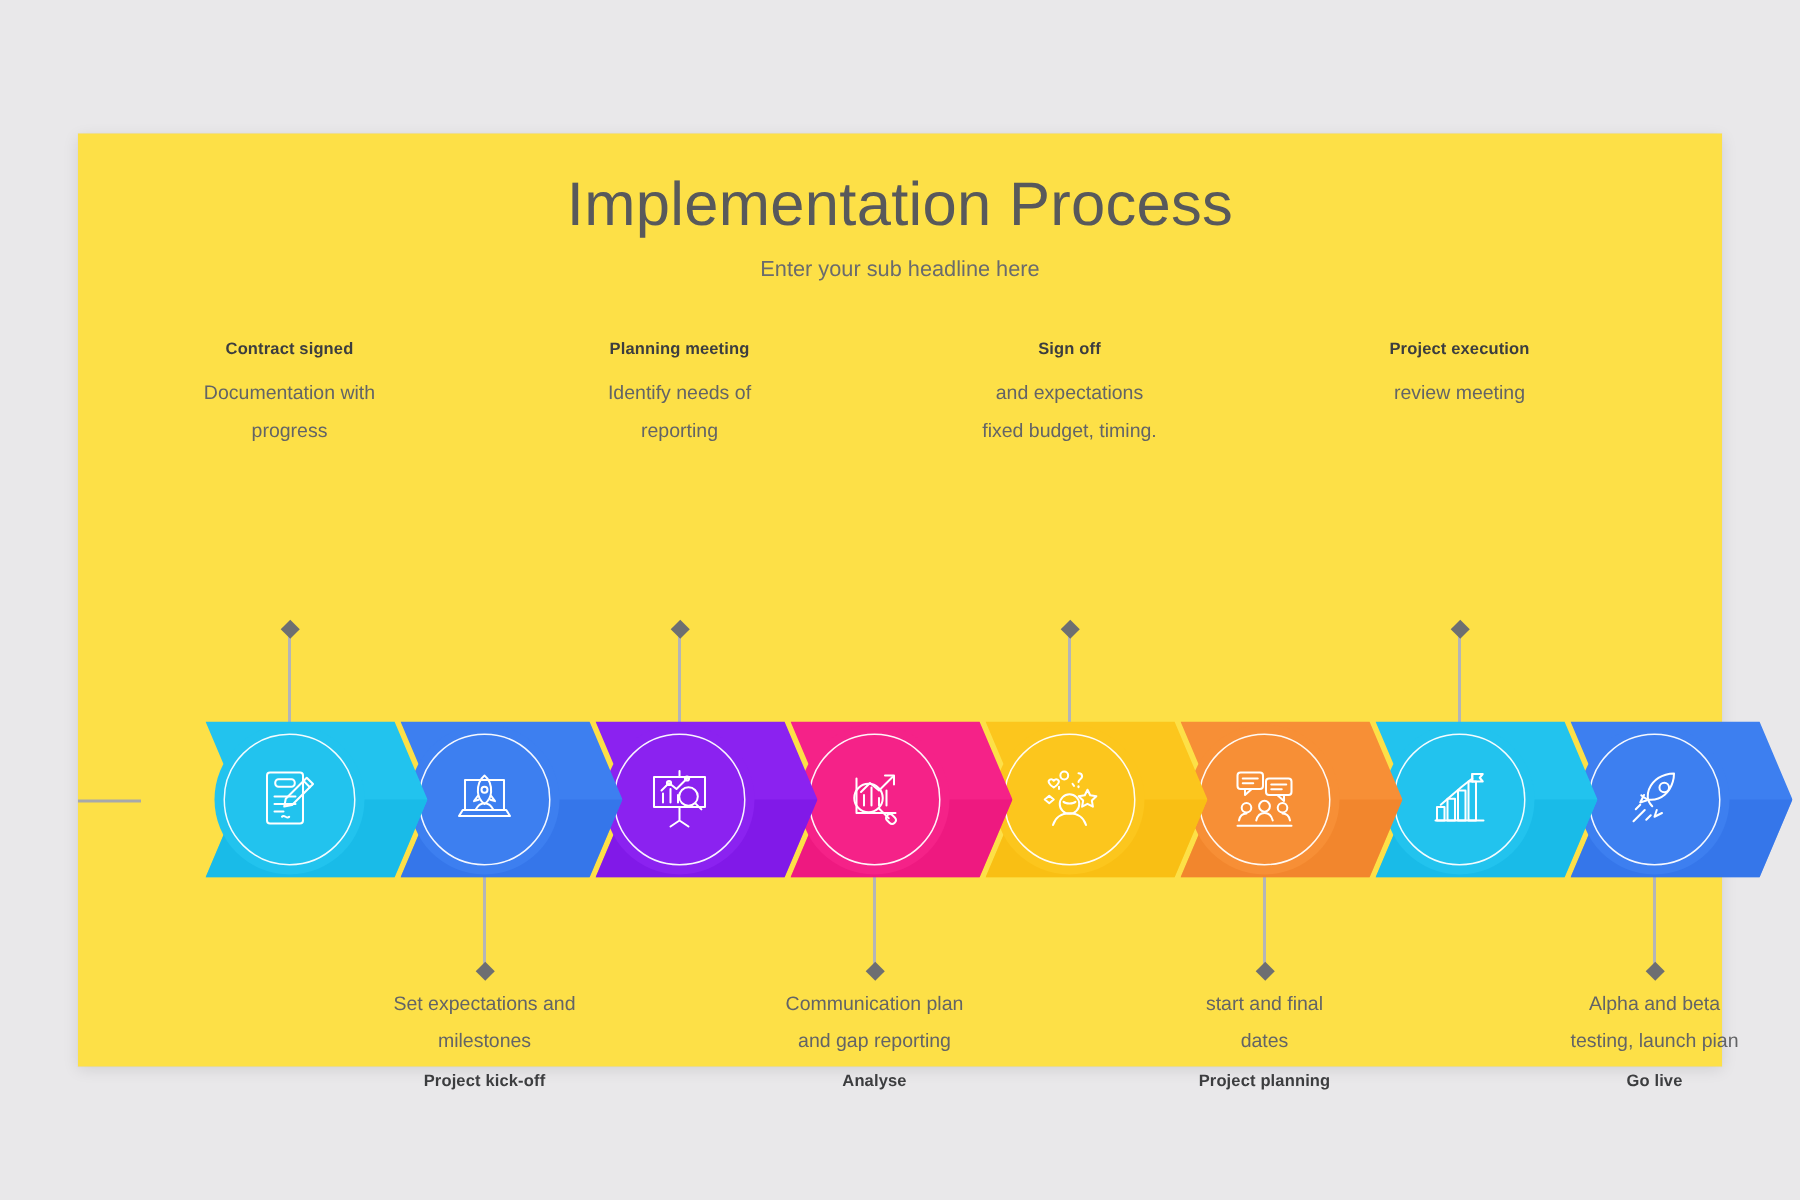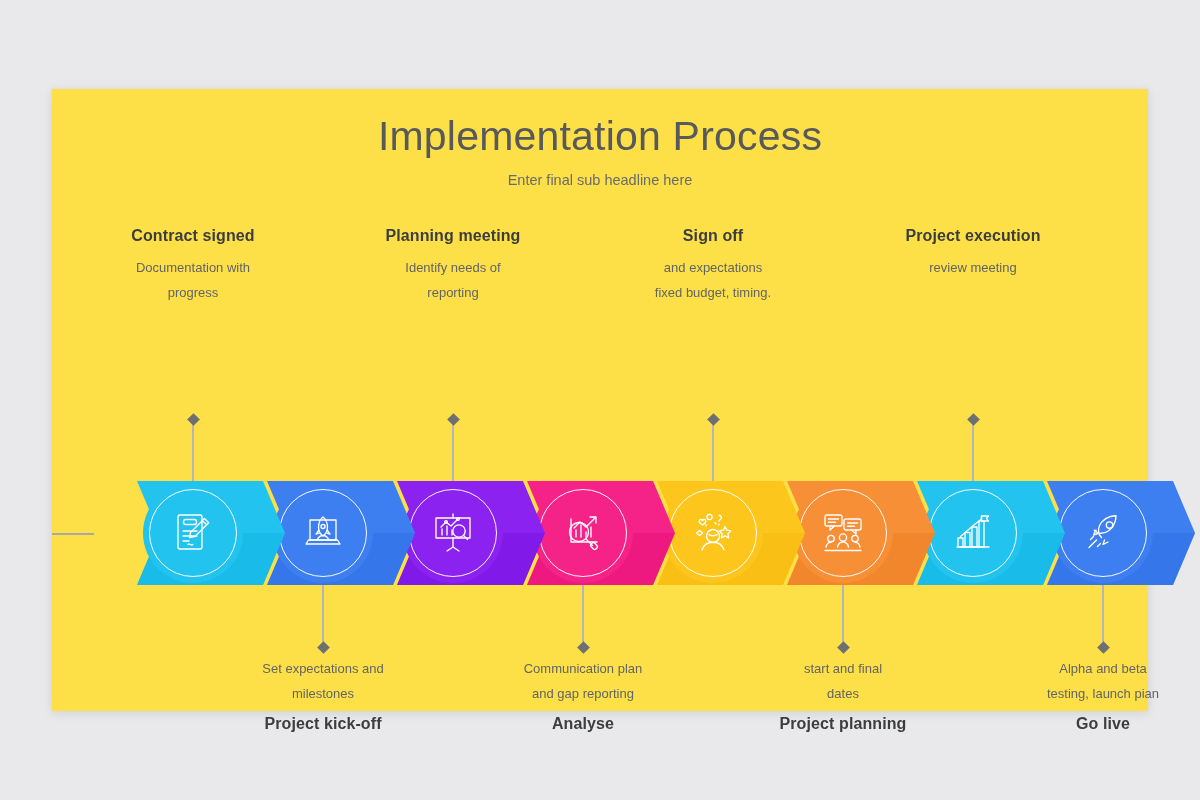--- a/index.html
+++ b/index.html
@@ -61,35 +61,35 @@
   
   .conn { position:absolute; width:1.6px; background:#b4b5b7; }
   .diamond {
     position:absolute; width:9px; height:9px; background:#6e6f71;
     transform:rotate(45deg);
   }
 
   
   .block { position:absolute; width:230px; text-align:center; }
   .b-title {
-    font-size:16px; font-weight:700; color:#3c3d3f; letter-spacing:0.1px;
+    font-size:11px; font-weight:700; color:#3c3d3f; letter-spacing:0.1px;
   }
   .b-desc {
     font-size:13px; font-weight:400; color:#636466; line-height:1.93;
   }
   .block.top .b-title { margin-bottom:10px; }
   .block.bottom .b-title { margin-top:9px; }
 </style>
 </head>
 <body>
 
 <div id="slide">
 
   <div id="title">Implementation Process</div>
-  <div id="subtitle">Enter final sub headline here</div>
+  <div id="subtitle">Enter your sub headline here</div>
 
   <div class="baseline left"></div>
   <div class="baseline right"></div>
 
   <div id="chevrons">
       <div class="chev-wrap" style="left: 85px; z-index: 20;">
         <svg class="chev-svg" viewBox="0 0 148 104">
           <polygon points="0,0 126,0 148,52 126,104 0,104 22,52" fill="#22c3ee"></polygon>
           <polygon points="22,52 0,104 126,104 148,52" fill="#12b5e4" opacity="0.55"></polygon>
         </svg>

